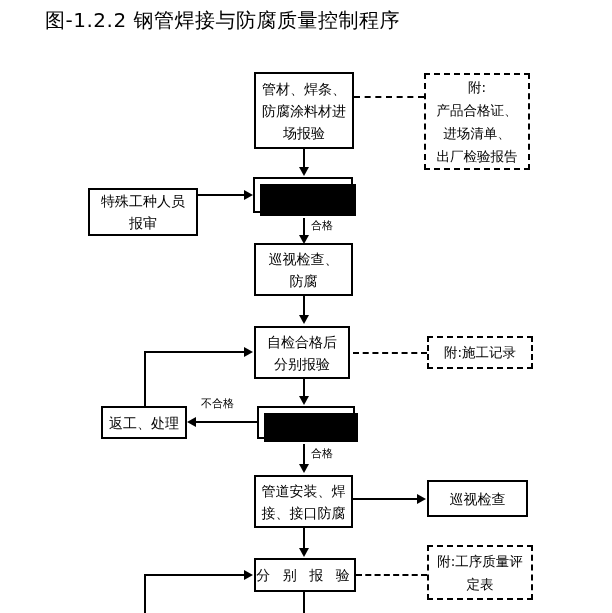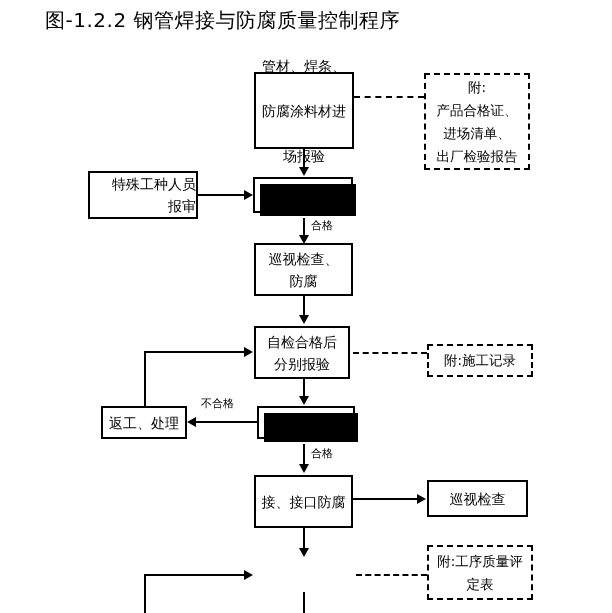--- a/index.html
+++ b/index.html
@@ -121,39 +121,39 @@
     background: transparent;
   }
 </style>
 </head>
 <body>
 
 <div id="canvas">
 
   <div class="title">图-1.2.2 钢管焊接与防腐质量控制程序</div>
 
-  <div class="node" style="left:254px; top:72px; width:100px; height:77px;gap:23px;">
+  <div class="node" style="left:254px; top:72px; width:100px; height:77px;">
     <span class="ln">管材、焊条、</span>
     <span class="ln">防腐涂料材进</span>
     <span class="ln">场报验</span>
   </div>
 
   <div class="dash-h" style="left:354px; top:96px; width:70px;"></div>
 
   <div class="note" style="left:424px; top:73px; width:106px; height:97px;">
     <span class="ln">附:</span>
     <span class="ln">产品合格证、</span>
     <span class="ln">进场清单、</span>
     <span class="ln">出厂检验报告</span>
   </div>
 
   <div class="vline" style="left:303px; top:149px; height:19px;"></div>
   <div class="arrow-d" style="left:299px; top:167px;"></div>
 
-  <div class="node" style="left:88px; top:171px; width:110px; height:48px;align-items:flex-end;">
+  <div class="node" style="left:88px; top:188px; width:110px; height:48px;">
     <span class="ln">特殊工种人员</span>
     <span class="ln">报审</span>
   </div>
 
   <div class="hline" style="left:198px; top:194px; width:48px;"></div>
   <div class="arrow-r" style="left:244px; top:190px;"></div>
 
   <div class="node shadow" style="left:253px; top:177px; width:100px; height:36px;">
     <span class="ln sp">核  验</span>
   </div>
@@ -170,21 +170,21 @@
   <div class="vline" style="left:303px; top:296px; height:20px;"></div>
   <div class="arrow-d" style="left:299px; top:315px;"></div>
 
   <div class="node" style="left:254px; top:326px; width:96px; height:53px;">
     <span class="ln">自检合格后</span>
     <span class="ln">分别报验</span>
   </div>
 
   <div class="dash-h" style="left:353px; top:352px; width:74px;"></div>
 
-  <div class="note" style="left:427px; top:344px; width:106px; height:33px;">
+  <div class="note" style="left:427px; top:336px; width:106px; height:33px;">
     <span class="ln">附:施工记录</span>
   </div>
 
   <div class="vline" style="left:144px; top:351px; height:56px;"></div>
   <div class="hline" style="left:144px; top:351px; width:101px;"></div>
   <div class="arrow-r" style="left:244px; top:347px;"></div>
 
   <div class="vline" style="left:303px; top:379px; height:18px;"></div>
   <div class="arrow-d" style="left:299px; top:396px;"></div>
 
@@ -198,33 +198,37 @@
 
   <div class="node shadow" style="left:257px; top:406px; width:98px; height:33px;">
     <span class="ln sp">检  验</span>
   </div>
 
   <div class="vline" style="left:303px; top:444px; height:21px;"></div>
   <div class="arrow-d" style="left:299px; top:464px;"></div>
   <div class="edgelabel" style="left:311px; top:446px;">合格</div>
 
   <div class="node" style="left:254px; top:475px; width:99px; height:53px;">
+    <span class="ln">管道安装、焊</span>
     <span class="ln">接、接口防腐</span>
   </div>
 
   <div class="hline" style="left:353px; top:498px; width:66px;"></div>
   <div class="arrow-r" style="left:417px; top:494px;"></div>
 
   <div class="node" style="left:427px; top:480px; width:101px; height:37px;">
     <span class="ln">巡视检查</span>
   </div>
 
   <div class="vline" style="left:303px; top:528px; height:21px;"></div>
   <div class="arrow-d" style="left:299px; top:548px;"></div>
 
+  <div class="node" style="left:254px; top:558px; width:102px; height:34px;">
+    <span class="ln sp">分 别 报 验</span>
+  </div>
 
   <div class="dash-h" style="left:356px; top:574px; width:71px;"></div>
 
   <div class="note" style="left:427px; top:545px; width:106px; height:55px;">
     <span class="ln">附:工序质量评</span>
     <span class="ln">定表</span>
   </div>
 
   <div class="hline" style="left:144px; top:574px; width:101px;"></div>
   <div class="vline" style="left:144px; top:574px; height:39px;"></div>

